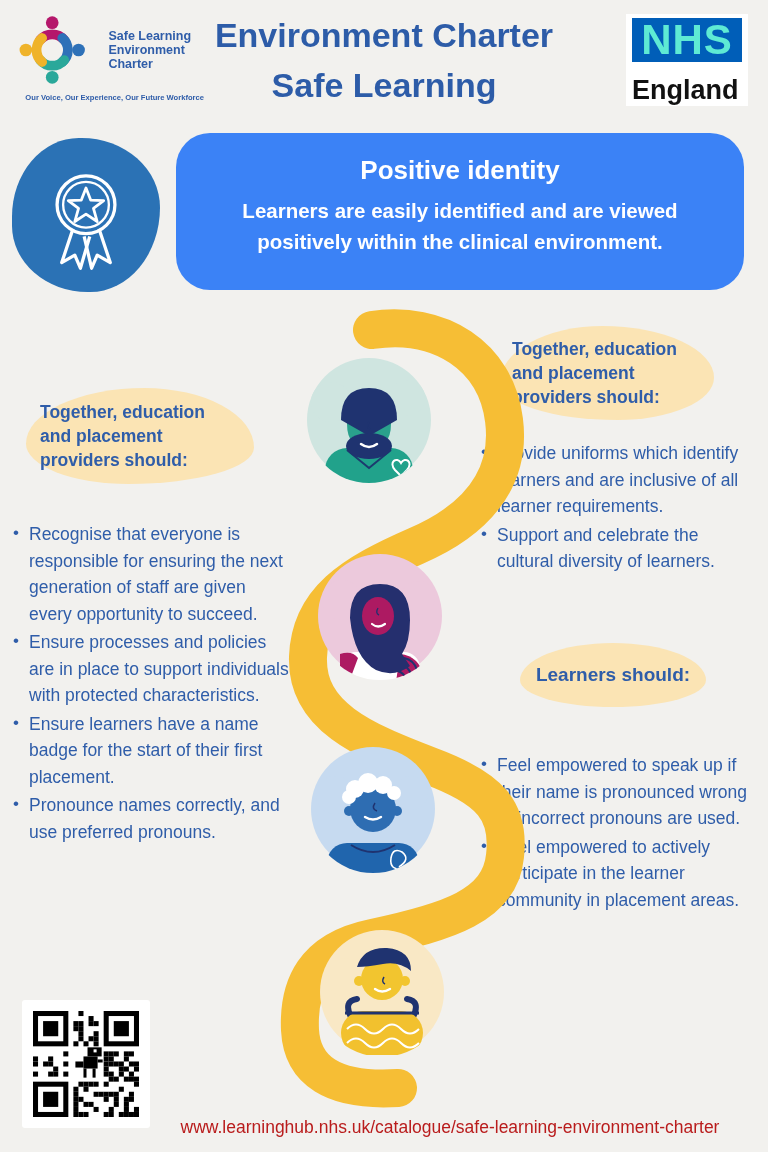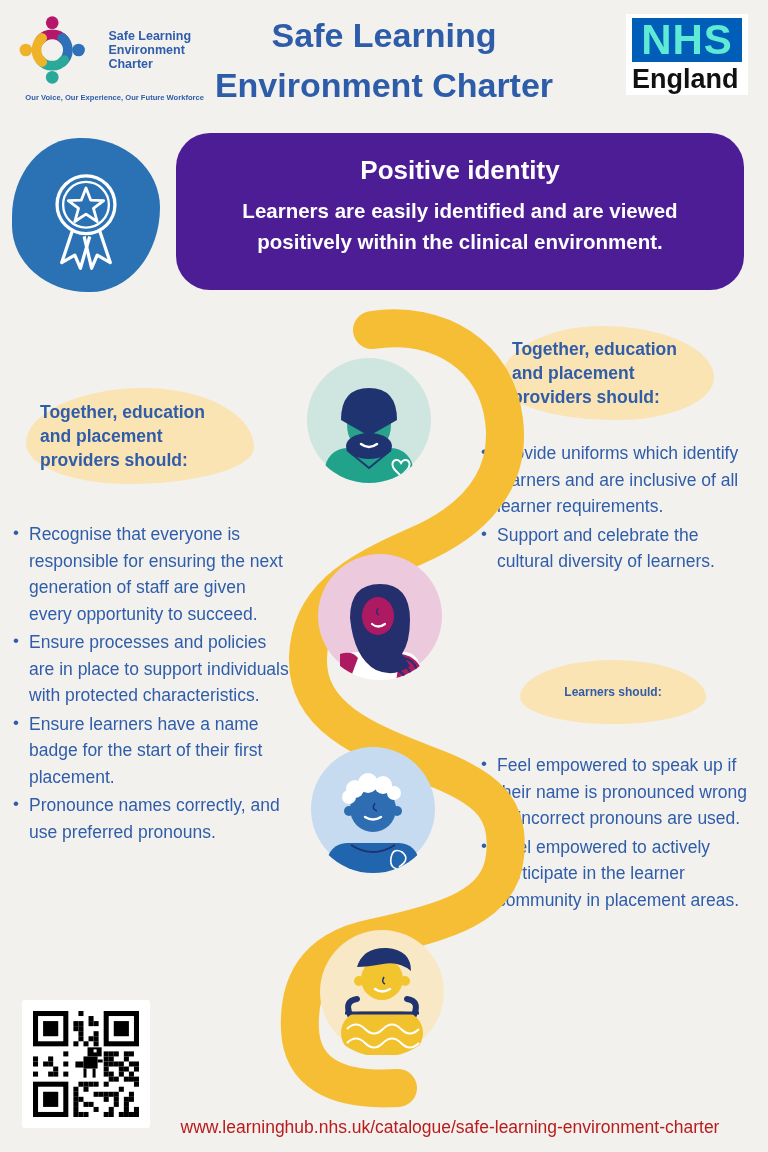--- a/index.html
+++ b/index.html
@@ -11,36 +11,36 @@
   
   .charter-logo{position:absolute;left:14px;top:10px;width:190px;}
   .charter-logo .row{display:flex;align-items:center;gap:18px;}
   .charter-logo .lg-title{font-size:12.5px;line-height:14px;font-weight:bold;color:#2F5DA9;width:100px;}
   .charter-logo .tagline{font-size:7.6px;font-weight:bold;color:#2F5DA9;white-space:nowrap;margin-top:3px;text-align:right;}
   .main-title{position:absolute;left:130px;right:130px;top:10px;text-align:center;
     color:#2D5CA8;font-weight:bold;font-size:34px;line-height:50px;}
   .nhs-logo{position:absolute;right:20px;top:14px;background:#fff;padding:4px 6px 2px 6px;}
   .nhs-box{width:110px;height:44px;background:#005EB8;display:flex;align-items:center;justify-content:center;}
   .nhs-box span{color:#5eead4;font-weight:bold;font-size:42px;letter-spacing:1px;}
-  .nhs-england{font-size:27px;font-weight:bold;color:#111;margin-top:3px;line-height:28px;}
+  .nhs-england{font-size:27px;font-weight:bold;color:#111;margin-top:14px;line-height:28px;}
   
   .badge-blob{position:absolute;left:12px;top:138px;width:148px;height:154px;background:#2B72B5;
     border-radius:46% 54% 48% 52% / 52% 46% 56% 44%;display:flex;align-items:center;justify-content:center;}
-  .banner{position:absolute;left:176px;top:133px;width:568px;height:157px;background:#4c1d95;
+  .banner{position:absolute;left:176px;top:133px;width:568px;height:157px;background:#3b82f6;
     border-radius:34px;color:#fff;text-align:center;box-sizing:border-box;padding-top:22px;}
   .banner-heading{font-size:26px;font-weight:bold;}
   .banner-subtitle{font-size:20.5px;font-weight:bold;line-height:31px;margin:9px 30px 0 30px;}
   
   .pill{position:absolute;background:#FBE4B4;color:#2F5DA9;font-weight:bold;
     display:flex;align-items:center;justify-content:center;box-sizing:border-box;}
   .pill-left{left:26px;top:388px;width:228px;height:96px;font-size:17.5px;line-height:24px;
     border-radius:52% 48% 55% 45% / 58% 62% 38% 42%;padding:0 14px;}
   .pill-right{left:500px;top:326px;width:214px;height:94px;font-size:17.5px;line-height:24px;
     border-radius:48% 52% 45% 55% / 60% 55% 45% 40%;padding:0 12px;}
-  .pill-learners{left:520px;top:660px;width:186px;height:64px;font-size:12px;
+  .pill-learners{left:520px;top:643px;width:186px;height:64px;font-size:19px;
     border-radius:50% 50% 50% 50% / 58% 58% 42% 42%;}
   
   .blist{list-style:none;margin:0;padding:0;position:absolute;
     font-size:17.5px;line-height:26.5px;color:#2F5DA9;}
   .blist li{position:relative;padding-left:17px;margin:0 0 2px 0;}
   .blist li::before{content:"\2022";position:absolute;left:1px;top:-1px;font-size:17px;color:#2F5DA9;}
   .list-left{left:12px;top:521px;width:280px;}
   .list-right-1{left:480px;top:440px;width:278px;}
   .list-right-2{left:480px;top:752px;width:278px;}
   
@@ -74,22 +74,22 @@
         <circle cx="66" cy="41" r="6.5" fill="#2E71B8"></circle>
         <circle cx="39" cy="69" r="6.5" fill="#2AA89A"></circle>
         <circle cx="12" cy="41" r="6.5" fill="#EFB32A"></circle>
       </svg>
       <div class="lg-title">Safe Learning Environment Charter</div>
     </div>
     <div class="tagline">Our Voice, Our Experience, Our Future Workforce</div>
   </div>
 
   <div class="main-title">
+    <div>Environment Charter</div>
     <div>Safe Learning</div>
-    <div>Environment Charter</div>
   </div>
 
   <div class="nhs-logo">
     <div class="nhs-box">
       <span>NHS</span>
     </div>
     <div class="nhs-england">England</div>
   </div>
 
   <div class="badge-blob">

